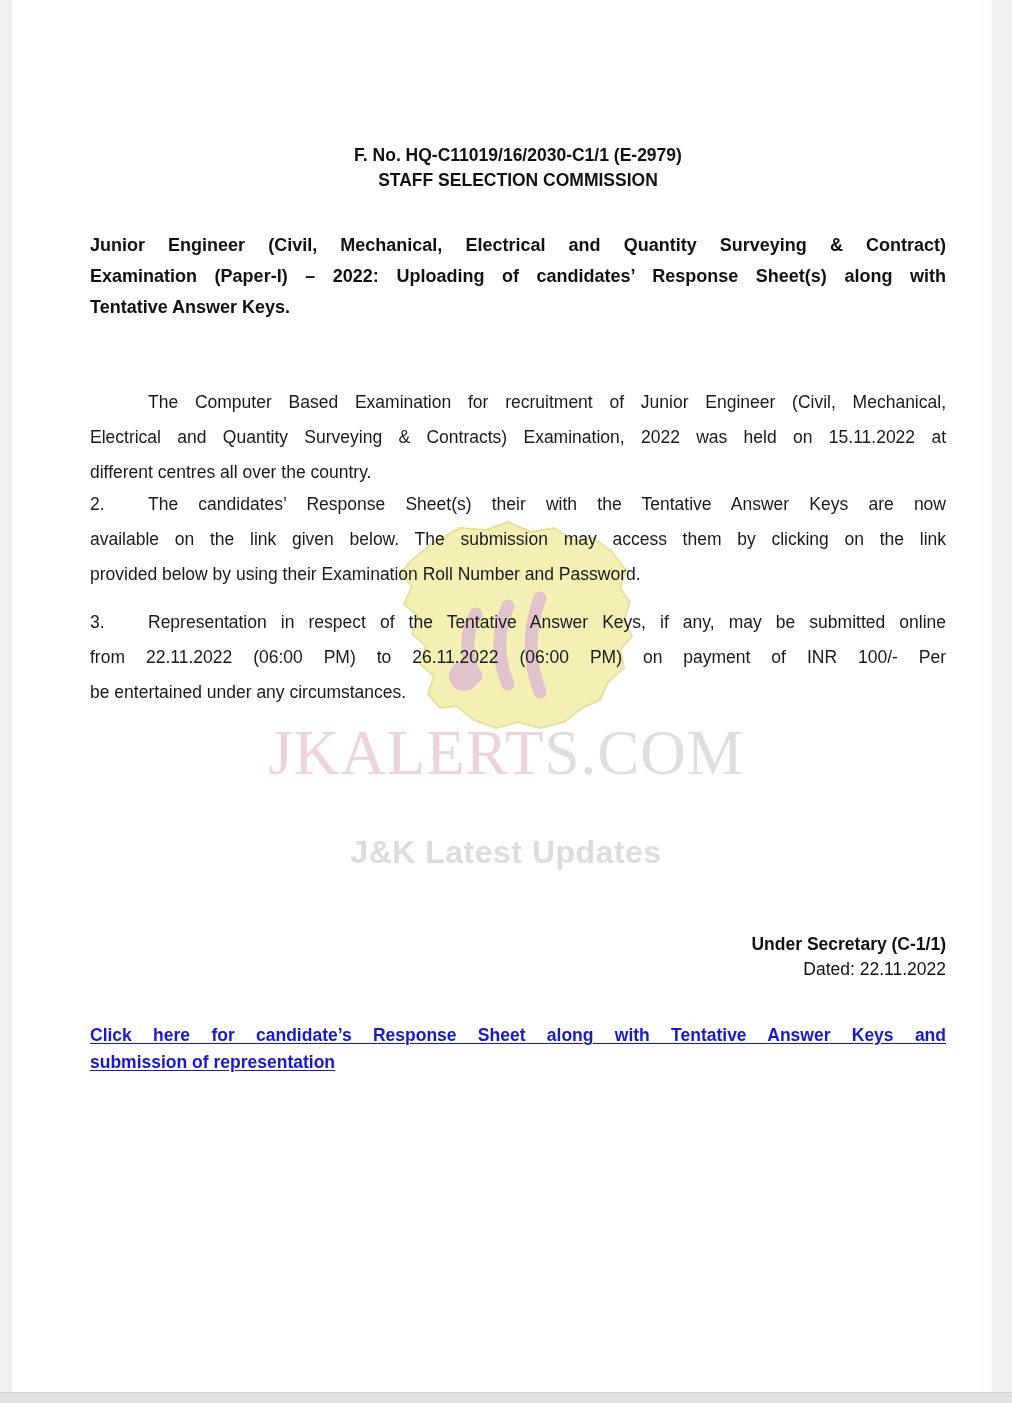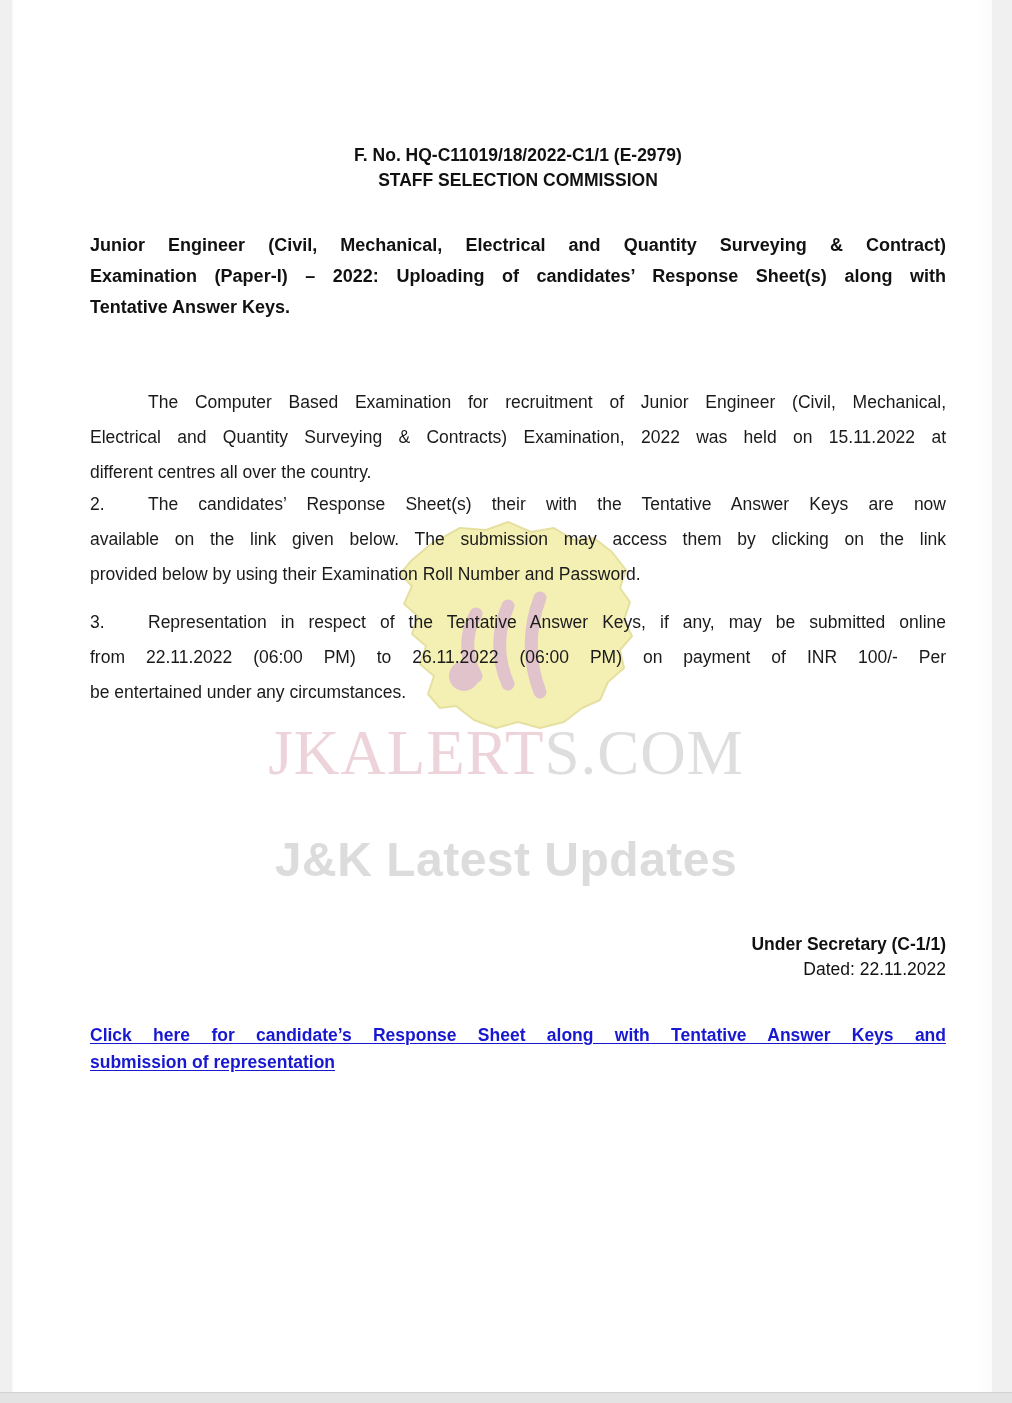--- a/index.html
+++ b/index.html
@@ -93,21 +93,21 @@
     color: #dedede;
   }
   .wm-updates {
     position: absolute;
     left: 0;
     top: 836px;
     width: 1012px;
     text-align: center;
     font-family: "Liberation Sans", sans-serif;
     font-weight: bold;
-    font-size: 48px;
+    font-size: 32px;
     letter-spacing: 0.5px;
     color: #dcdcdc;
     line-height: 1;
     white-space: nowrap;
   }
 
   
   .doc-text {
     position: relative;
     z-index: 3;
@@ -229,21 +229,21 @@
   <div class="wm-alerts">
     <span class="a" style="color: rgb(237, 211, 218);">JKALERT</span><span class="b" style="color: rgb(222, 222, 222);">S.COM</span>
   </div>
 
   <div class="wm-updates" style="color: rgb(220, 220, 220);">J&amp;K Latest Updates</div>
 </div>
 
 <div class="content doc-text">
 
   <div class="hdr-block">
-    <div class="hdr">F. No. HQ-C11019/18/2022-C1/1 (E-2979)</div>
+    <div class="hdr">F. No. HQ-C11019/16/2030-C1/1 (E-2979)</div>
     <div class="hdr">STAFF SELECTION COMMISSION</div>
   </div>
 
   <div class="title-block">
     <span class="ln">Junior Engineer (Civil, Mechanical, Electrical and Quantity Surveying &amp; Contract)</span>
     <span class="ln">Examination (Paper-I) – 2022: Uploading of candidates’ Response Sheet(s) along with</span>
     <span class="ln-last">Tentative Answer Keys.</span>
   </div>
 
   <div class="para p1">

